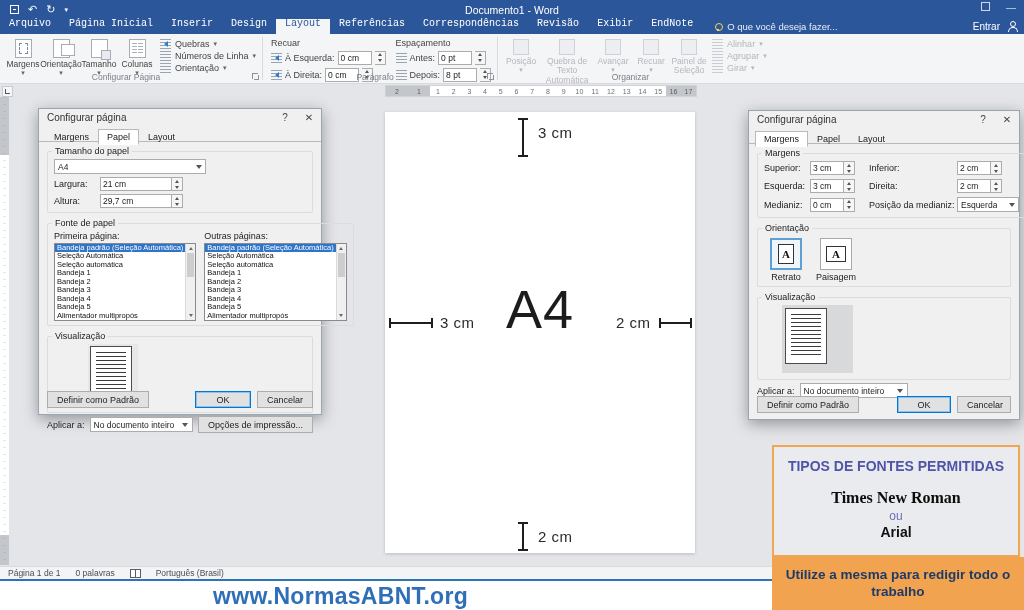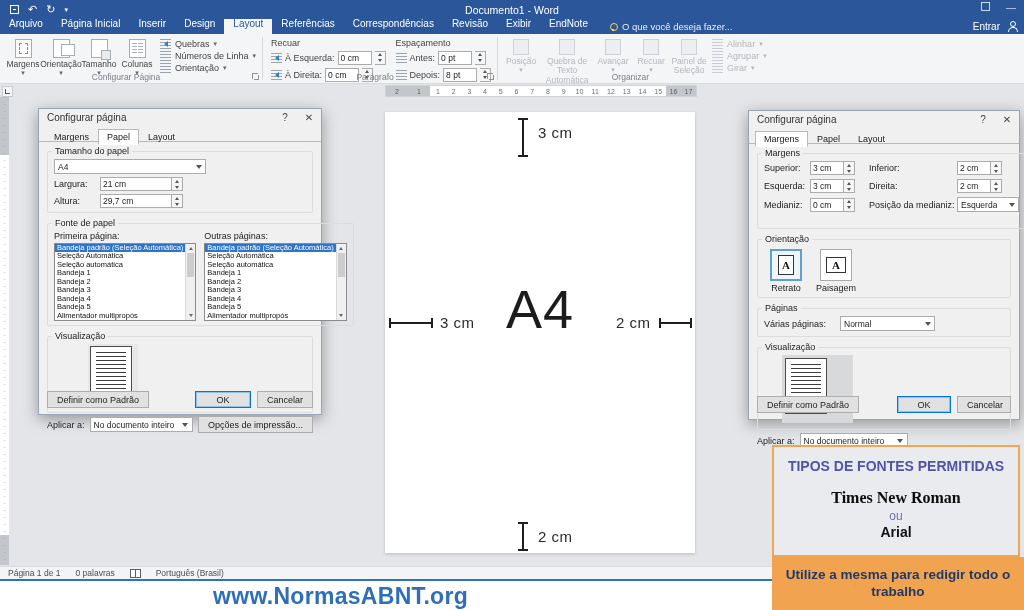--- a/index.html
+++ b/index.html
@@ -14,21 +14,21 @@
   .qsave { width:9px; height:9px; border:1px solid #fff; position:relative; display:inline-block; }
   .qsave::before { content:""; position:absolute; top:0; left:2px; right:2px; height:3px; border-bottom:1px solid #fff; }
   .qsave::after  { content:""; position:absolute; bottom:0; left:2px; right:2px; height:3px; border-top:1px solid #fff; }
   .doc-title { position:absolute; left:0; right:0; text-align:center; font-size:10.5px; }
   .win-controls { position:absolute; right:8px; top:2px; display:flex; gap:16px; color:#cfd8e8; font-size:10px; }
   .wc-box { width:9px; height:9px; border:1px solid #cfd8e8; display:inline-block; }
 
   
   .tabrow { position:absolute; left:0; top:19px; width:1024px; height:15px; background:#2b579a; display:flex; align-items:stretch; color:#fff; font-size:10px; }
   .tabs { display:flex; }
-  .tabs span { padding:1px 9px 8px; display:flex; align-items:center; cursor:default; white-space:nowrap; }
+  .tabs span { padding:1px 9px 8px; display:flex; align-items:center; cursor:default; white-space:nowrap;font-family:Liberation Mono, monospace; }
   .tabs span.active { background:#f4f5f7; color:#2b579a; }
   .tellme { display:flex; align-items:center; padding-left:12px; font-size:9.5px; color:#e8edf5; font-style:normal; }
   .bulb { width:8px; height:8px; display:inline-block; position:relative; margin-right:5px; }
   .bulb::before { content:""; position:absolute; top:0; left:1px; width:6px; height:6px; border:1px solid #ffd34d; border-radius:50%; }
   .bulb::after { content:""; position:absolute; bottom:0; left:3px; width:2px; height:2px; background:#ffd34d; }
   .signin { position:absolute; right:6px; top:0; height:100%; display:flex; align-items:center; gap:7px; font-size:10px; }
   .person { width:11px; height:11px; position:relative; display:inline-block; }
   .person::before { content:""; position:absolute; top:0; left:3px; width:4px; height:4px; border:1px solid #fff; border-radius:50%; }
   .person::after { content:""; position:absolute; bottom:0; left:1px; width:8px; height:4px; border:1px solid #fff; border-bottom:none; border-radius:5px 5px 0 0; }
 
@@ -537,21 +537,21 @@
               <b class="dn"></b>
             </span>
           <span class="gapcol"></span>
           <span class="flabel ml84">Direita:</span>
           <input class="tin w34" readonly="" value="2 cm" style="">
           <span class="spin">
               <b class="up"></b>
               <b class="dn"></b>
             </span>
         </div>
-        <div class="frow" style="margin-bottom:12px">
+        <div class="frow" style="margin-bottom:1px">
           <span class="flabel ml44">Medianiz:</span>
           <input class="tin w34" readonly="" value="0 cm" style="">
           <span class="spin">
               <b class="up"></b>
               <b class="dn"></b>
             </span>
           <span class="gapcol"></span>
           <span class="flabel ml84">Posição da medianiz:</span>
           <div class="combo cw62">
             <span>Esquerda</span>
@@ -571,30 +571,20 @@
           </div>
           <div class="otile-wrap">
             <div class="otile">
               <span class="opage land">A</span>
             </div>
             <span>Paisagem</span>
           </div>
         </div>
       </fieldset>
 
-      <fieldset class="grp">
-        <legend>Páginas</legend>
-        <div class="frow" style="margin-bottom:1px">
-          <span class="flabel" style="width:76px">Várias páginas:</span>
-          <div class="combo cw95">
-            <span>Normal</span>
-              <b class="ca"></b>
-          </div>
-        </div>
-      </fieldset>
 
       <fieldset class="grp" style="margin-bottom:3px">
         <legend>Visualização</legend>
         <div class="pvback" style="margin-left:18px;">
           <div class="pvw"></div>
         </div>
       </fieldset>
 
       <div class="aplicar-row">
         <span class="flabel">Aplicar a:</span>

